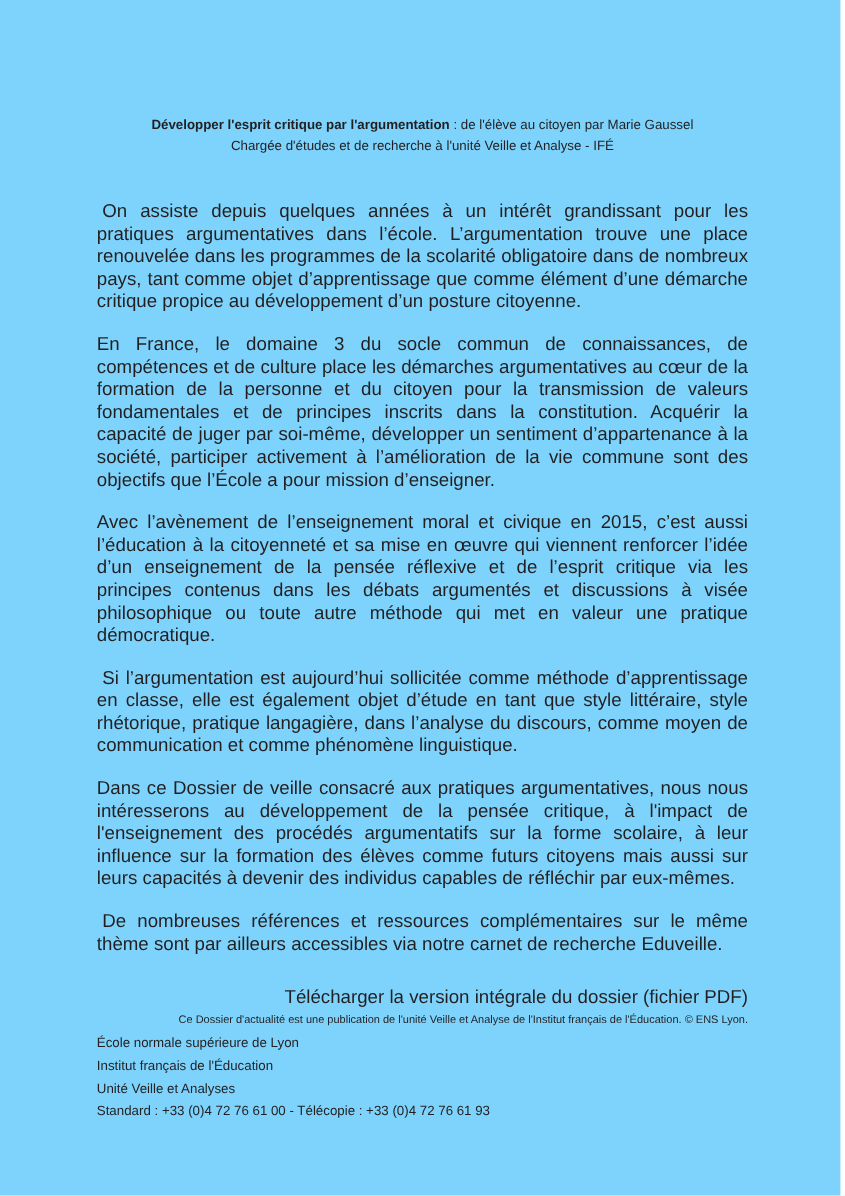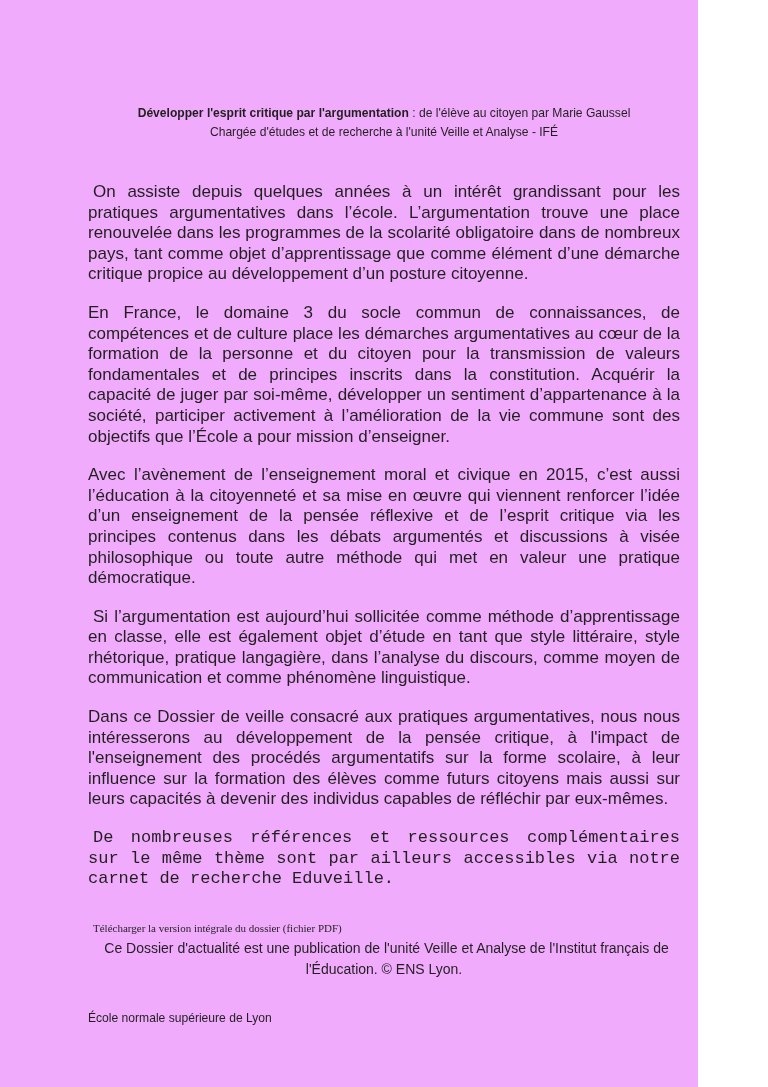--- a/index.html
+++ b/index.html
@@ -13,23 +13,23 @@
     height: 1087px;
     position: relative;
     font-family: "Liberation Sans", sans-serif;
     color: #231f20;
     -webkit-font-smoothing: antialiased;
   }
   .page {
     position: absolute;
     top: 0;
     left: 0;
-    width: 698px;
+    width: 764px;
     height: 1087px;
-    background: #f0abfc;
+    background: #7dd3fc;
     overflow: hidden;
   }
   .content {
     position: absolute;
     left: 88px;
     top: 104px;
     width: 592px;
   }
 
   
@@ -63,52 +63,49 @@
     margin: 0 0 18px 0;
     font-size: 17px;
     line-height: 20.6px;
     text-align: justify;
     text-justify: inter-word;
     color: #231f20;
     hyphens: none;
   }
   p.para:last-child {
     margin-bottom: 0;
-    font-family: Liberation Mono, monospace;
   }
   p.para.lead {
     text-indent: 5px;
   }
 
   
   .links-block {
     margin-top: 28px;
   }
   .links-block .line {
-    font-size: 11px;
+    font-size: 17px;
     line-height: 20.6px;
-    text-align: left;
+    text-align: right;
     color: #231f20;
     white-space: normal;
-    font-family: Liberation Serif, serif;
   }
   .links-block .line.indent {
     text-indent: 5px;
   }
   .links-block .notice {
-    font-size: 14px;
+    font-size: 10px;
     line-height: 20.6px;
-    text-align: center;
+    text-align: right;
     color: #231f20;
     text-indent: 5px;
   }
 
   
   .address-block {
-    margin-top: 28px;
   }
   .address-block .line {
     font-size: 12.1px;
     line-height: 20.6px;
     text-align: left;
     color: #231f20;
     white-space: nowrap;
   }
 </style>
 </head>
@@ -131,16 +128,19 @@
       <p class="para lead"> De nombreuses références et ressources complémentaires sur le même  thème sont par ailleurs accessibles via notre carnet de recherche Eduveille.</p>
     </div>
 
     <div class="links-block">
       <div class="line indent">Télécharger la version intégrale du dossier (fichier PDF)</div>
       <div class="notice"> Ce Dossier d'actualité est une publication de l'unité Veille et Analyse de l'Institut français de l'Éducation. © ENS Lyon.</div>
     </div>
 
     <div class="address-block">
       <div class="line">École normale supérieure de Lyon</div>
+      <div class="line">Institut français de l'Éducation</div>
+      <div class="line">Unité Veille et Analyses</div>
+      <div class="line">Standard : +33 (0)4 72 76 61 00 - Télécopie : +33 (0)4 72 76 61 93</div>
     </div>
 
   </div>
 </div>
 
 </body></html>

